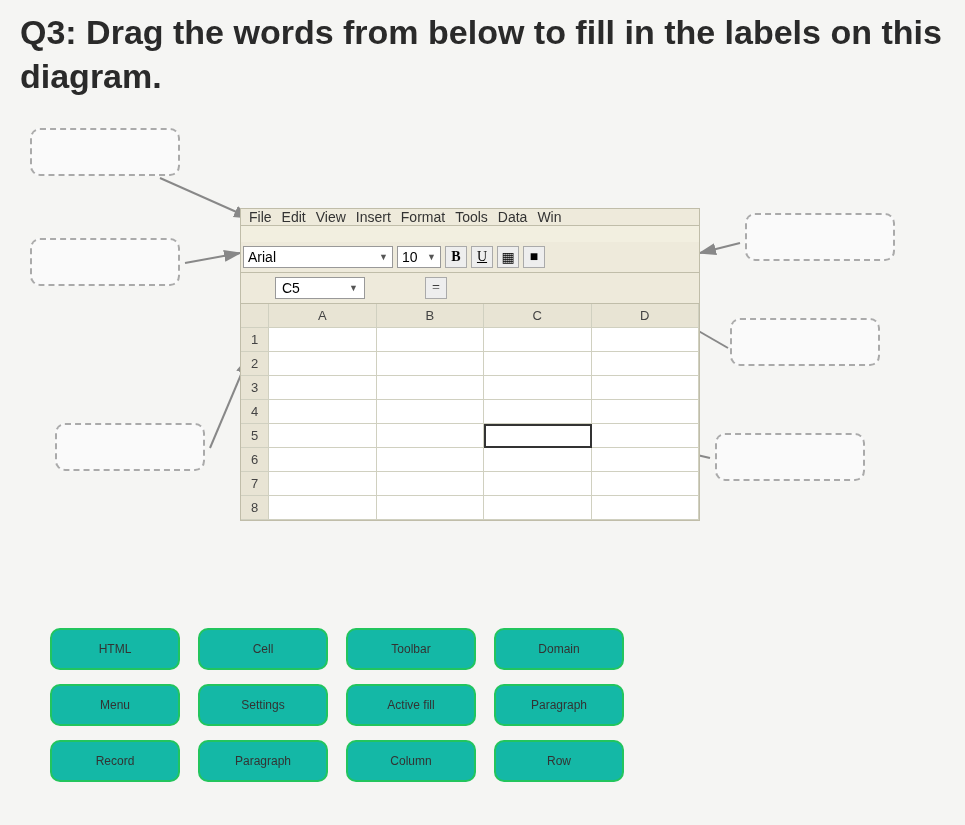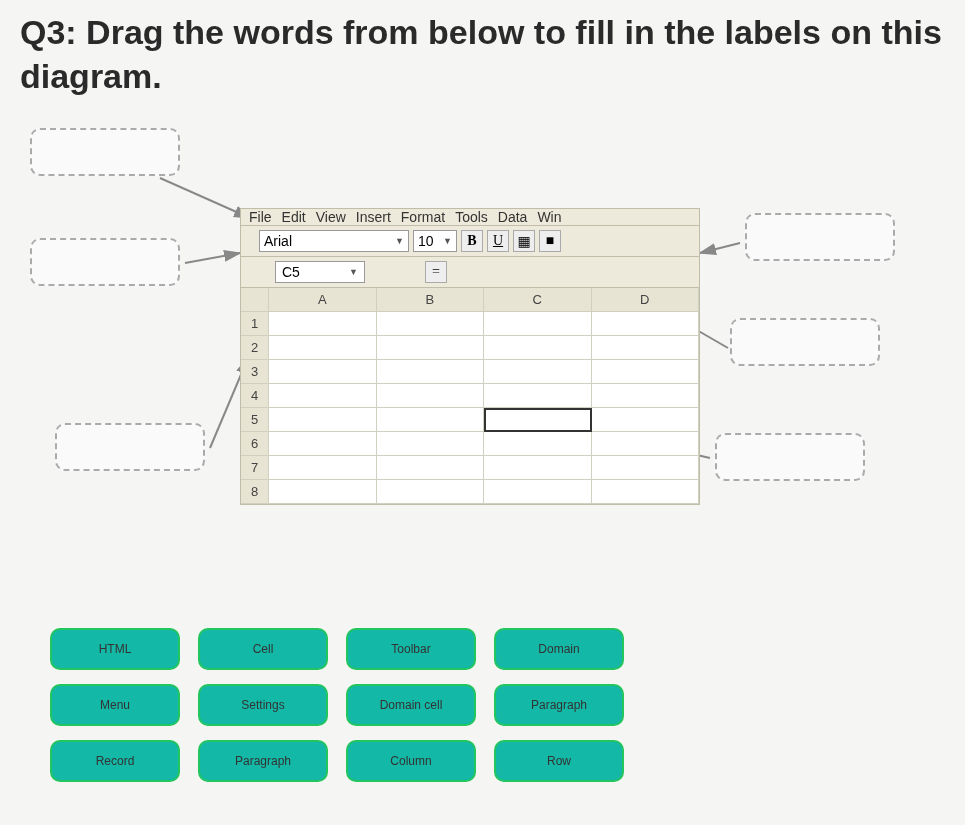--- a/index.html
+++ b/index.html
@@ -46,24 +46,25 @@
   padding: 0 8px;
   background: #eeeadb;
   border-bottom: 1px solid #c0bda9;
   font-size: 14px;
   color: #333;
 }
 .menubar span { cursor: default; }
 .toolbar {
   display: flex;
   align-items: center;
-  padding: 4px 18px;
+  padding: 4px 2px;
   background: #eeeadb;
   border-bottom: 1px solid #c0bda9;
   gap: 4px;
+  margin-top: 16px;
 }
 .font-select {
   width: 150px;
   height: 22px;
   border: 1px solid #999;
   background: #fff;
   padding: 2px 4px;
   display: flex;
   align-items: center;
   justify-content: space-between;
@@ -270,19 +271,19 @@
   </div>
 </div>
 
 <div class="word-bank">
   <div class="word-chip">HTML</div>
   <div class="word-chip">Cell</div>
   <div class="word-chip">Toolbar</div>
   <div class="word-chip">Domain</div>
   <div class="word-chip">Menu</div>
   <div class="word-chip">Settings</div>
-  <div class="word-chip">Domain cell</div>
+  <div class="word-chip">Active fill</div>
   <div class="word-chip">Paragraph</div>
   <div class="word-chip">Record</div>
   <div class="word-chip">Paragraph</div>
   <div class="word-chip">Column</div>
   <div class="word-chip">Row</div>
 </div>
 
 </body></html>

